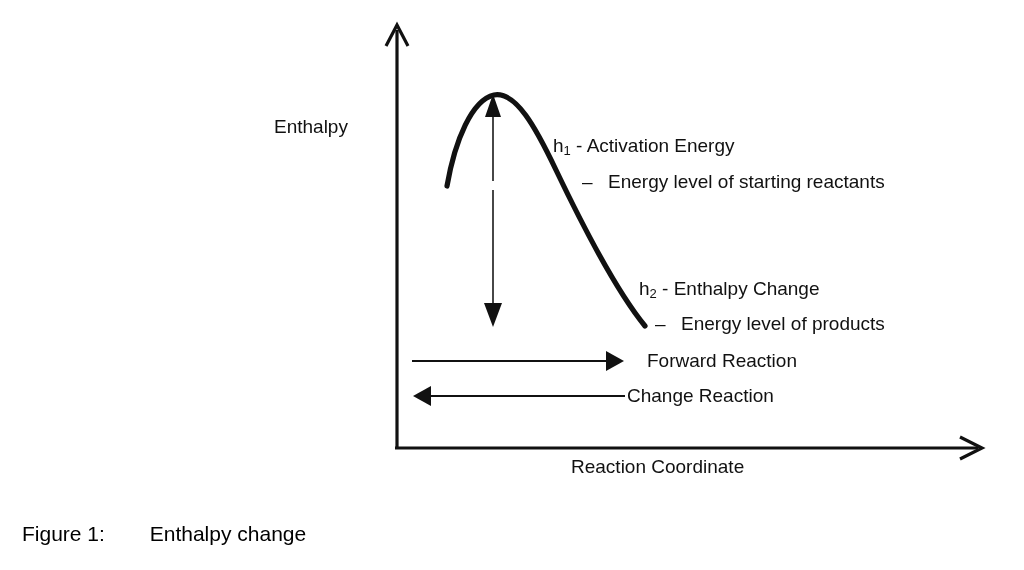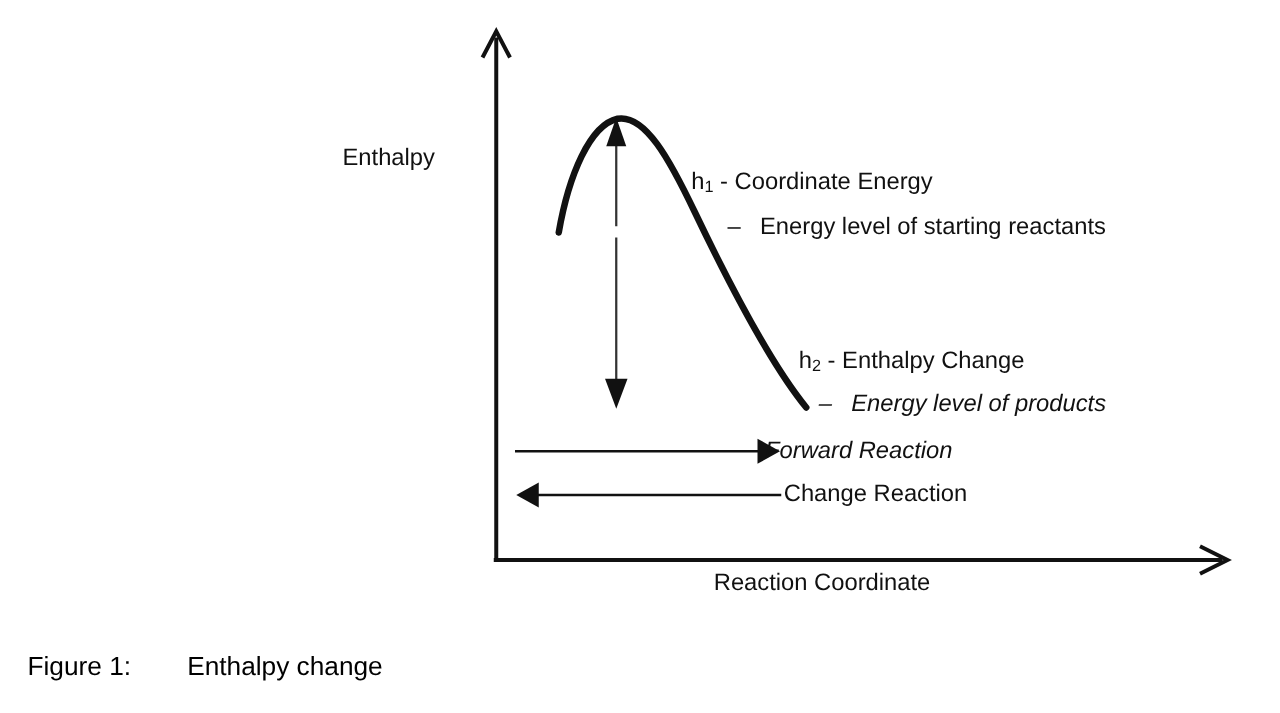--- a/index.html
+++ b/index.html
@@ -57,28 +57,28 @@
     font-size: 19px;
   }
   .annot sub {
     font-size: 13px;
     vertical-align: -0.22em;
   }
 
   #h1-label      { left: 553px; top: 136px; }
   #h1-sublabel   { left: 582px; top: 172px; }
   #h2-label      { left: 639px; top: 279px; }
-  #h2-sublabel   { left: 655px; top: 314px; font-style: italic; }
+  #h2-sublabel   { left: 655px; top: 314px; }
 
   .dash-mark {
     display: inline-block;
     width: 26px;
   }
 
-  #forward-label { left: 612px; top: 351px; font-size: 19px; font-style: italic; }
+  #forward-label { left: 647px; top: 351px; font-size: 19px; }
   #reverse-label { left: 627px; top: 386px; font-size: 19px; }
 
   
   #figure-caption {
     position: absolute;
     left: 22px;
     top: 523px;
     font-size: 21px;
     line-height: 1;
     white-space: nowrap;
@@ -123,21 +123,21 @@
 
     <line x1="427" y1="396" x2="625" y2="396" stroke="#111111" stroke-width="1.9"></line>
     <polygon points="413,396 431,386 431,406" fill="#111111"></polygon>
   </svg>
 
   <div class="lbl axis-title" id="y-axis-title">Enthalpy</div>
 
   <div class="lbl axis-title" id="x-axis-title">Reaction Coordinate</div>
 
   <div class="lbl annot" id="h1-label">
-    <span>h</span><sub>1</sub><span> - Coordinate Energy</span>
+    <span>h</span><sub>1</sub><span> - Activation Energy</span>
   </div>
 
   <div class="lbl annot" id="h1-sublabel">
     <span class="dash-mark">–</span><span>Energy level of starting reactants</span>
   </div>
 
   <div class="lbl annot" id="h2-label">
     <span>h</span><sub>2</sub><span> - Enthalpy Change</span>
   </div>
 

